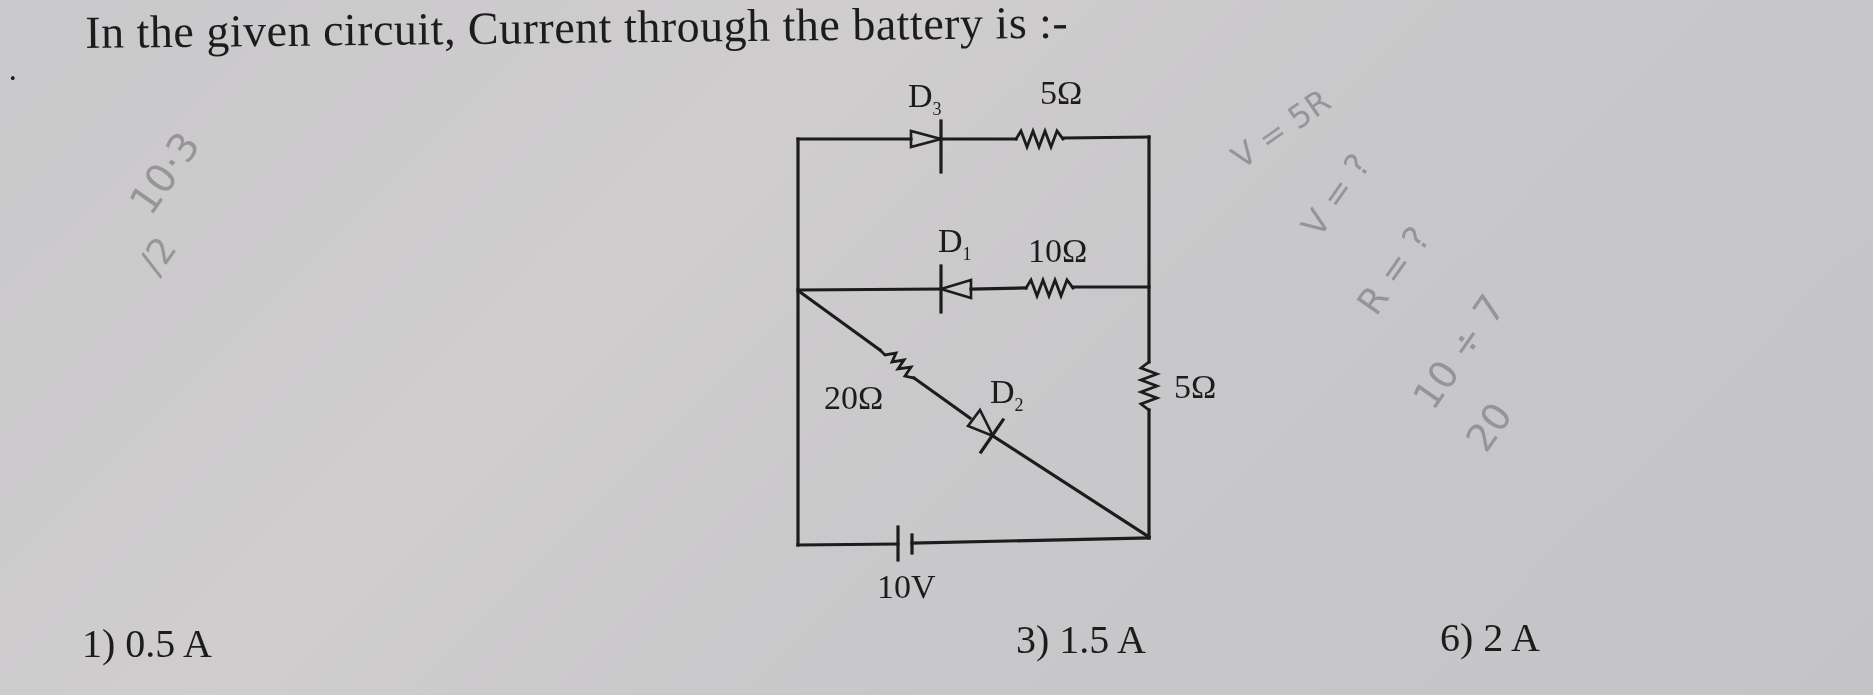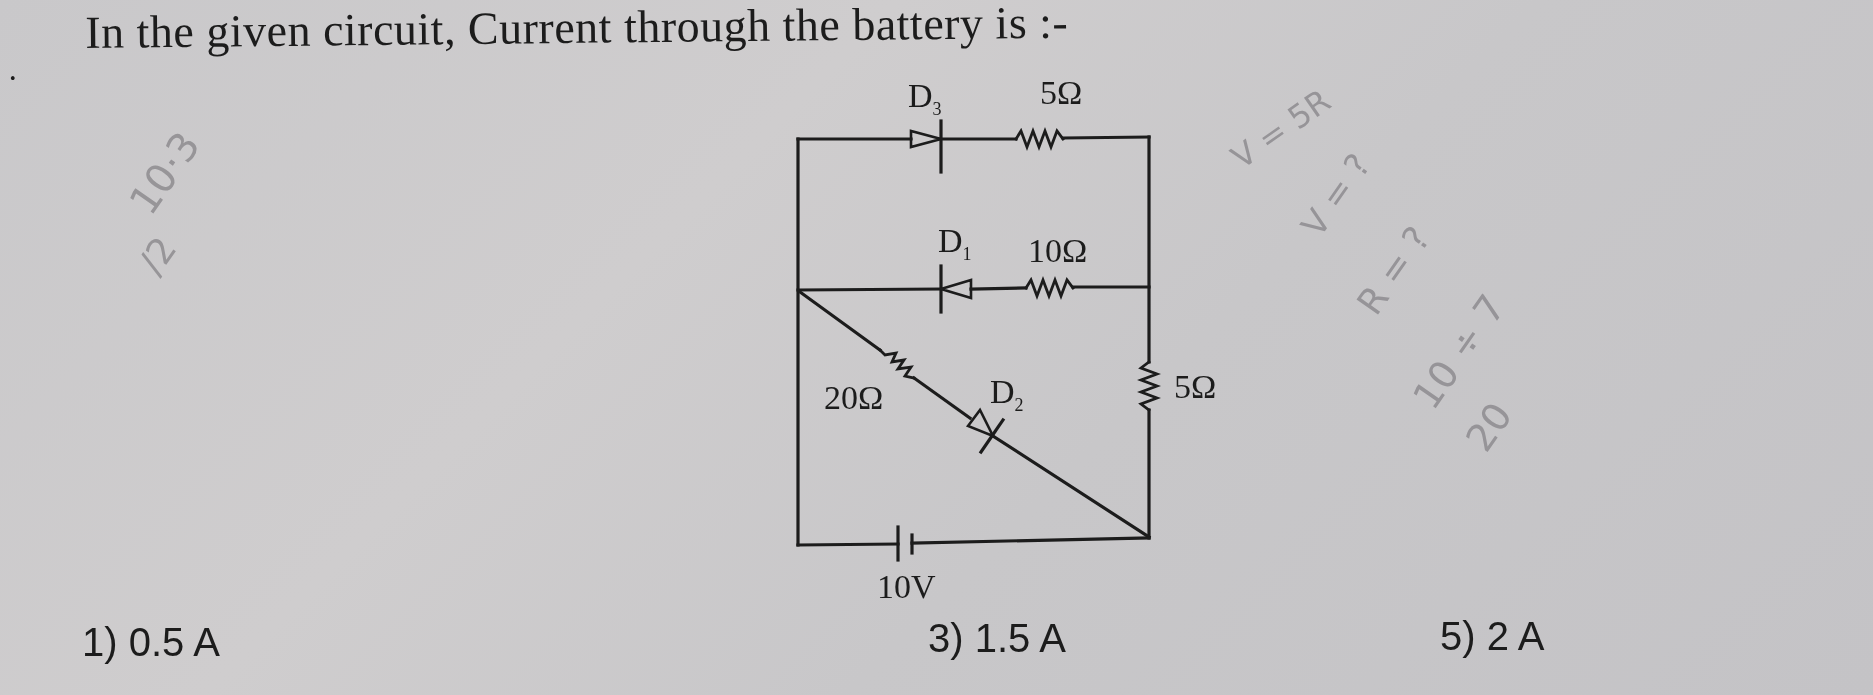--- a/index.html
+++ b/index.html
@@ -14,21 +14,21 @@
     position: absolute; left: 85px; top: 6px;
     font-family: "Liberation Serif", "DejaVu Serif", serif;
     font-size: 46px; letter-spacing: 0.5px;
     transform: rotate(-0.6deg); transform-origin: left top;
     white-space: nowrap;
   }
   svg.circuit { position: absolute; left: 0; top: 0; }
   .lbl { font-family: "Liberation Serif", "DejaVu Serif", serif; fill: #1c1c1c; }
   .options { position: absolute; top: 620px; left: 0; width: 100%; height: 60px; }
   .opt {
-    position: absolute; font-family: Liberation Sans, sans-serif; font-size: 40px;
+    position: absolute; font-family: Liberation Serif, serif; font-size: 40px;
     white-space: nowrap; cursor: pointer; text-align: center;
   }
   .pencil { position: absolute; font-family: "DejaVu Sans", sans-serif; color: #8e8c90; opacity: 0.85; }
 </style>
 </head>
 <body>
 
 <div class="q-bullet">.</div>
 <div class="question">In the given circuit, Current through the battery is :-</div>
 
@@ -81,15 +81,15 @@
 <div class="pencil" style="left:120px; top:150px; font-size:40px; transform:rotate(-55deg);">10·3</div>
 <div class="pencil" style="left:140px; top:235px; font-size:36px; transform:rotate(-55deg);">/2</div>
 <div class="pencil" style="left:1225px; top:110px; font-size:32px; transform:rotate(-35deg);">V = 5R</div>
 <div class="pencil" style="left:1290px; top:175px; font-size:34px; transform:rotate(-55deg);">V = ?</div>
 <div class="pencil" style="left:1345px; top:250px; font-size:36px; transform:rotate(-55deg);">R = ?</div>
 <div class="pencil" style="left:1395px; top:330px; font-size:38px; transform:rotate(-55deg);">10 ÷ 7</div>
 <div class="pencil" style="left:1465px; top:405px; font-size:38px; transform:rotate(-55deg);">20</div>
 
 <div class="options">
   <div class="opt" style="left:82px;">1) 0.5 A</div>
-  <div class="opt" style="left:928px; top:-4px;">3) 1.5 A</div>
-  <div class="opt" style="left:1440px; top:-6px;">5) 2 A</div>
+  <div class="opt" style="left:1016px; top:-4px;">3) 1.5 A</div>
+  <div class="opt" style="left:1440px; top:-6px;">6) 2 A</div>
 </div>
 
 </body></html>

